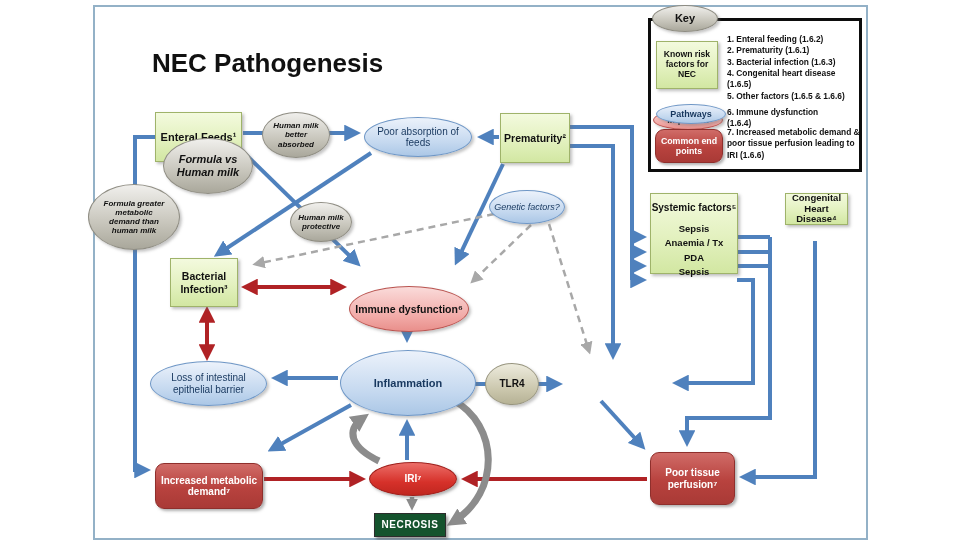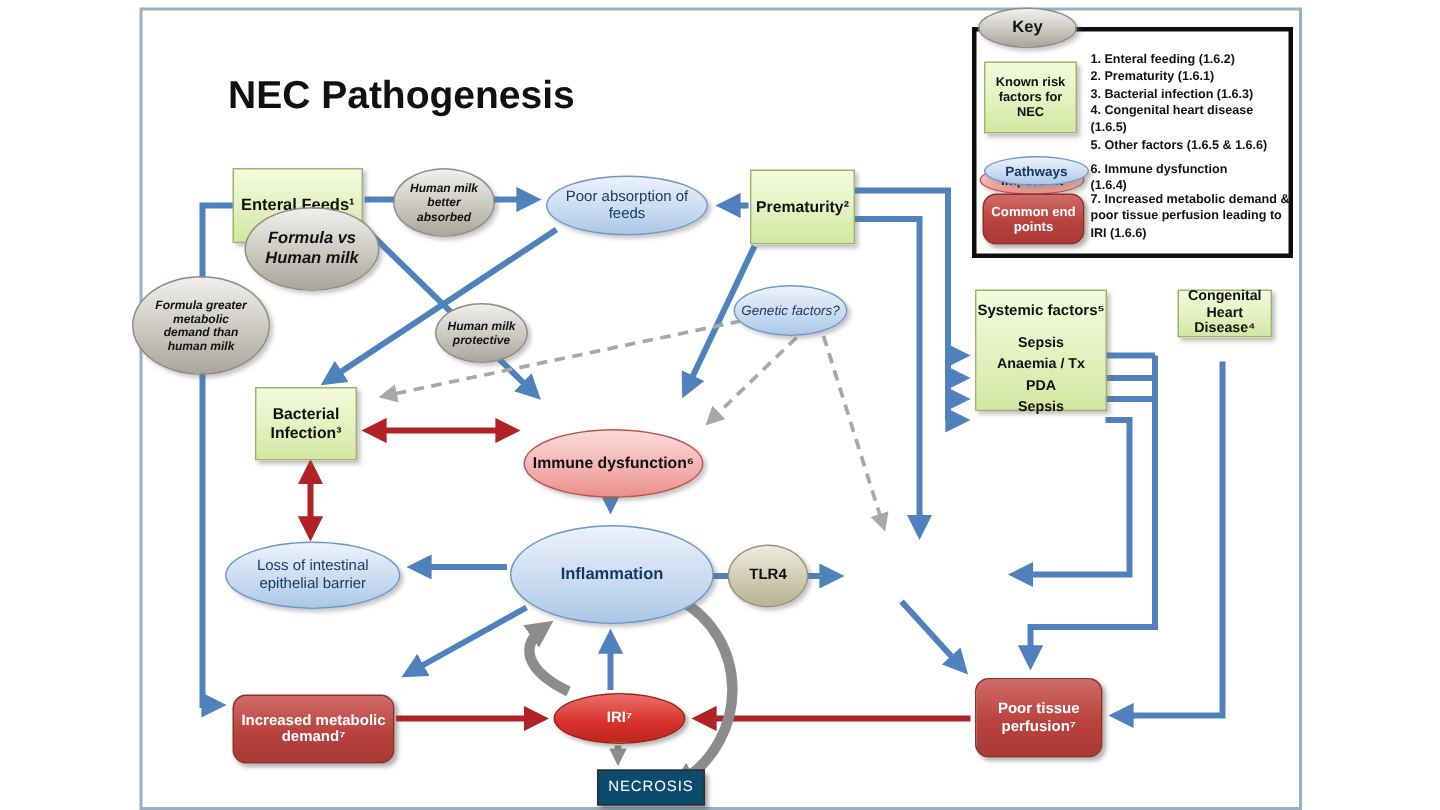--- a/index.html
+++ b/index.html
@@ -18,22 +18,22 @@
   .grayE{border-radius:50%;background:linear-gradient(180deg,#f0efec 0%,#c7c5bb 60%,#a9a79b 100%);
          border:1px solid #8f8d83;font-style:italic;font-weight:bold;box-shadow:2px 2px 3px rgba(110,110,110,.4);}
   .pinkE{border-radius:50%;background:linear-gradient(180deg,#fadbda 0%,#f2aca9 65%,#e98f8b 100%);
          border:1.5px solid #b95450;box-shadow:2px 2px 3px rgba(110,110,110,.4);margin-top:22px;}
   .redB{border-radius:9px;background:linear-gradient(180deg,#d06c68 0%,#b8423e 55%,#a93a36 100%);
         border:1.5px solid #8f2f2c;color:#fff;font-weight:bold;box-shadow:2px 2px 3px rgba(100,100,100,.5);}
   .redE{border-radius:50%;background:linear-gradient(180deg,#ec6e68 0%,#d6312a 60%,#c0261f 100%);
         border:1.5px solid #9e1f1b;color:#fff;font-weight:bold;box-shadow:2px 2px 3px rgba(100,100,100,.5);}
   .tanE{border-radius:50%;background:linear-gradient(180deg,#edebdd 0%,#cac6ac 65%,#b6b295 100%);
         border:1px solid #97947e;font-weight:bold;box-shadow:2px 2px 3px rgba(110,110,110,.4);}
-  .blackB{background:#0c4a6e;color:#fff;border:1px solid #2c2c2c;font-weight:normal;
-          letter-spacing:.6px;box-shadow:2px 3px 3px rgba(90,90,90,.6);margin-left:24px;}
+  .blackB{background:#14532d;color:#fff;border:1px solid #2c2c2c;font-weight:bold;
+          letter-spacing:.6px;box-shadow:2px 3px 3px rgba(90,90,90,.6);}
   
   #keybox{position:absolute;left:648px;top:18px;width:214px;height:154px;
           border:3px solid #0d0d0d;background:#fff;box-sizing:border-box;}
   .keytxt{position:absolute;font-size:8.4px;font-weight:bold;color:#111;line-height:1.35;}
 </style>
 </head>
 <body>
 
 <div id="stage">
   <div id="frame"></div>

